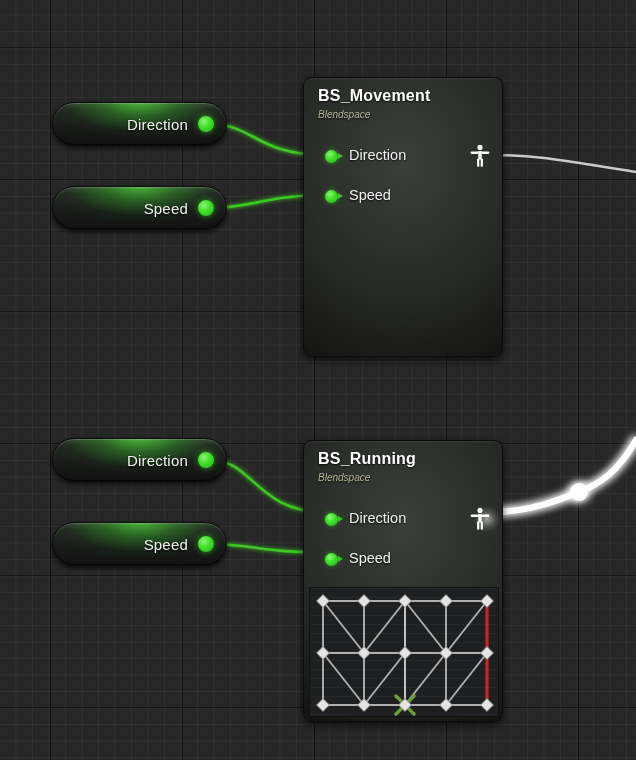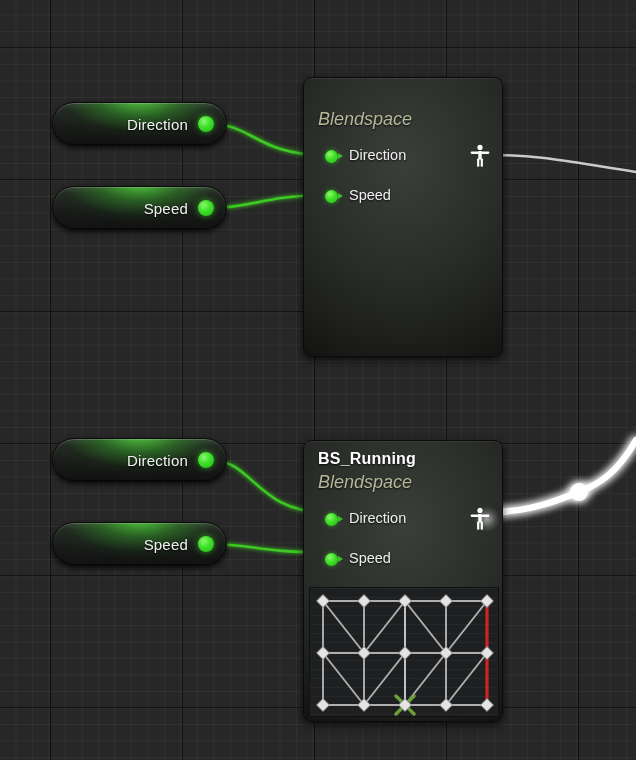--- a/index.html
+++ b/index.html
@@ -106,21 +106,21 @@
     font-size: 16px;
     font-weight: bold;
     letter-spacing: 0.2px;
     text-shadow: 0 1px 2px rgba(0,0,0,0.85);
   }
   .bs-subtitle {
     position: absolute;
     left: 14px;
     top: 31px;
     color: #b7b79a;
-    font-size: 18px;
+    font-size: 10px;
     font-style: italic;
     text-shadow: 0 1px 2px rgba(0,0,0,0.85);
   }
   .bs-inpin {
     position: absolute;
     width: 13px;
     height: 13px;
     border-radius: 50%;
     background: radial-gradient(circle at 38% 33%, #8cf870 0%, #3fe029 42%, #1fb810 100%);
     box-shadow: 0 0 5px rgba(60,225,40,0.55);
@@ -231,20 +231,21 @@
         <div class="getter-label">Direction</div>
         <div class="getter-pin"></div>
       </div>
       <div class="getter" style="left: 52px; top: 522px; width: 175px; height: 44px;">
         <div class="getter-label">Speed</div>
         <div class="getter-pin"></div>
       </div>
     </div>
   <div id="node-layer">
       <div class="bsnode" style="left: 303px; top: 77px; width: 200px; height: 280px;">
+        <div class="bs-title">BS_Movement</div>
         <div class="bs-subtitle">Blendspace</div>
         <div class="bs-inpin" style="left: 21px; top: 71.5px;"></div>
         <div class="bs-inlabel" style="left: 45px; top: 69px;">Direction</div>
         <div class="bs-inpin" style="left: 21px; top: 111.5px;"></div>
         <div class="bs-inlabel" style="left: 45px; top: 109px;">Speed</div>
         <div class="bs-outpin" style="left: 166px; top: 66px;"><svg width="20" height="24" viewBox="0 0 20 24">
             <g fill="#ffffff">
               <circle cx="10" cy="3.4" r="2.6"></circle>
               <rect x="8.3" y="7.0" width="3.4" height="8.6" rx="0.7"></rect>
               <rect x="0.6" y="7.6" width="18.8" height="2.3" rx="1.1"></rect>

